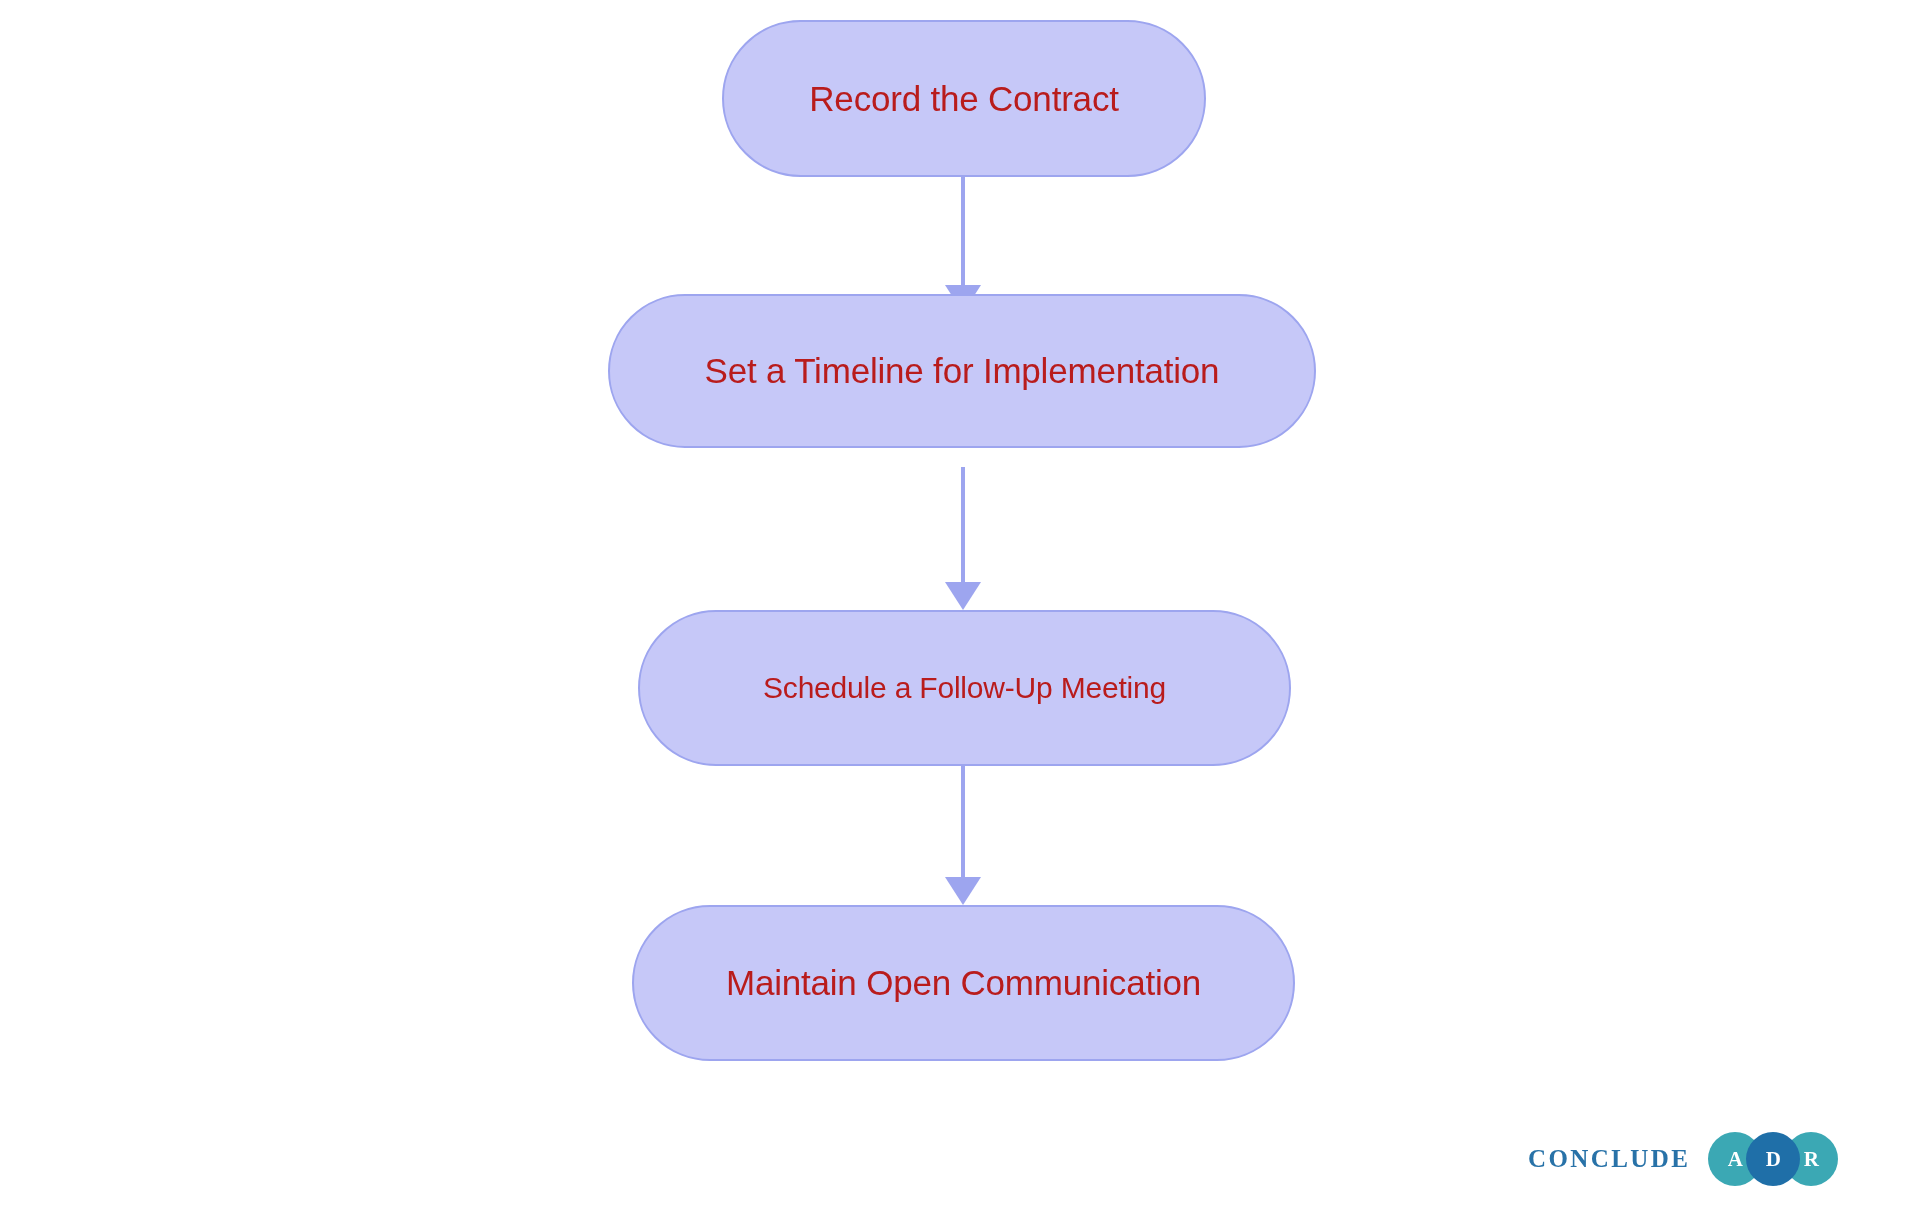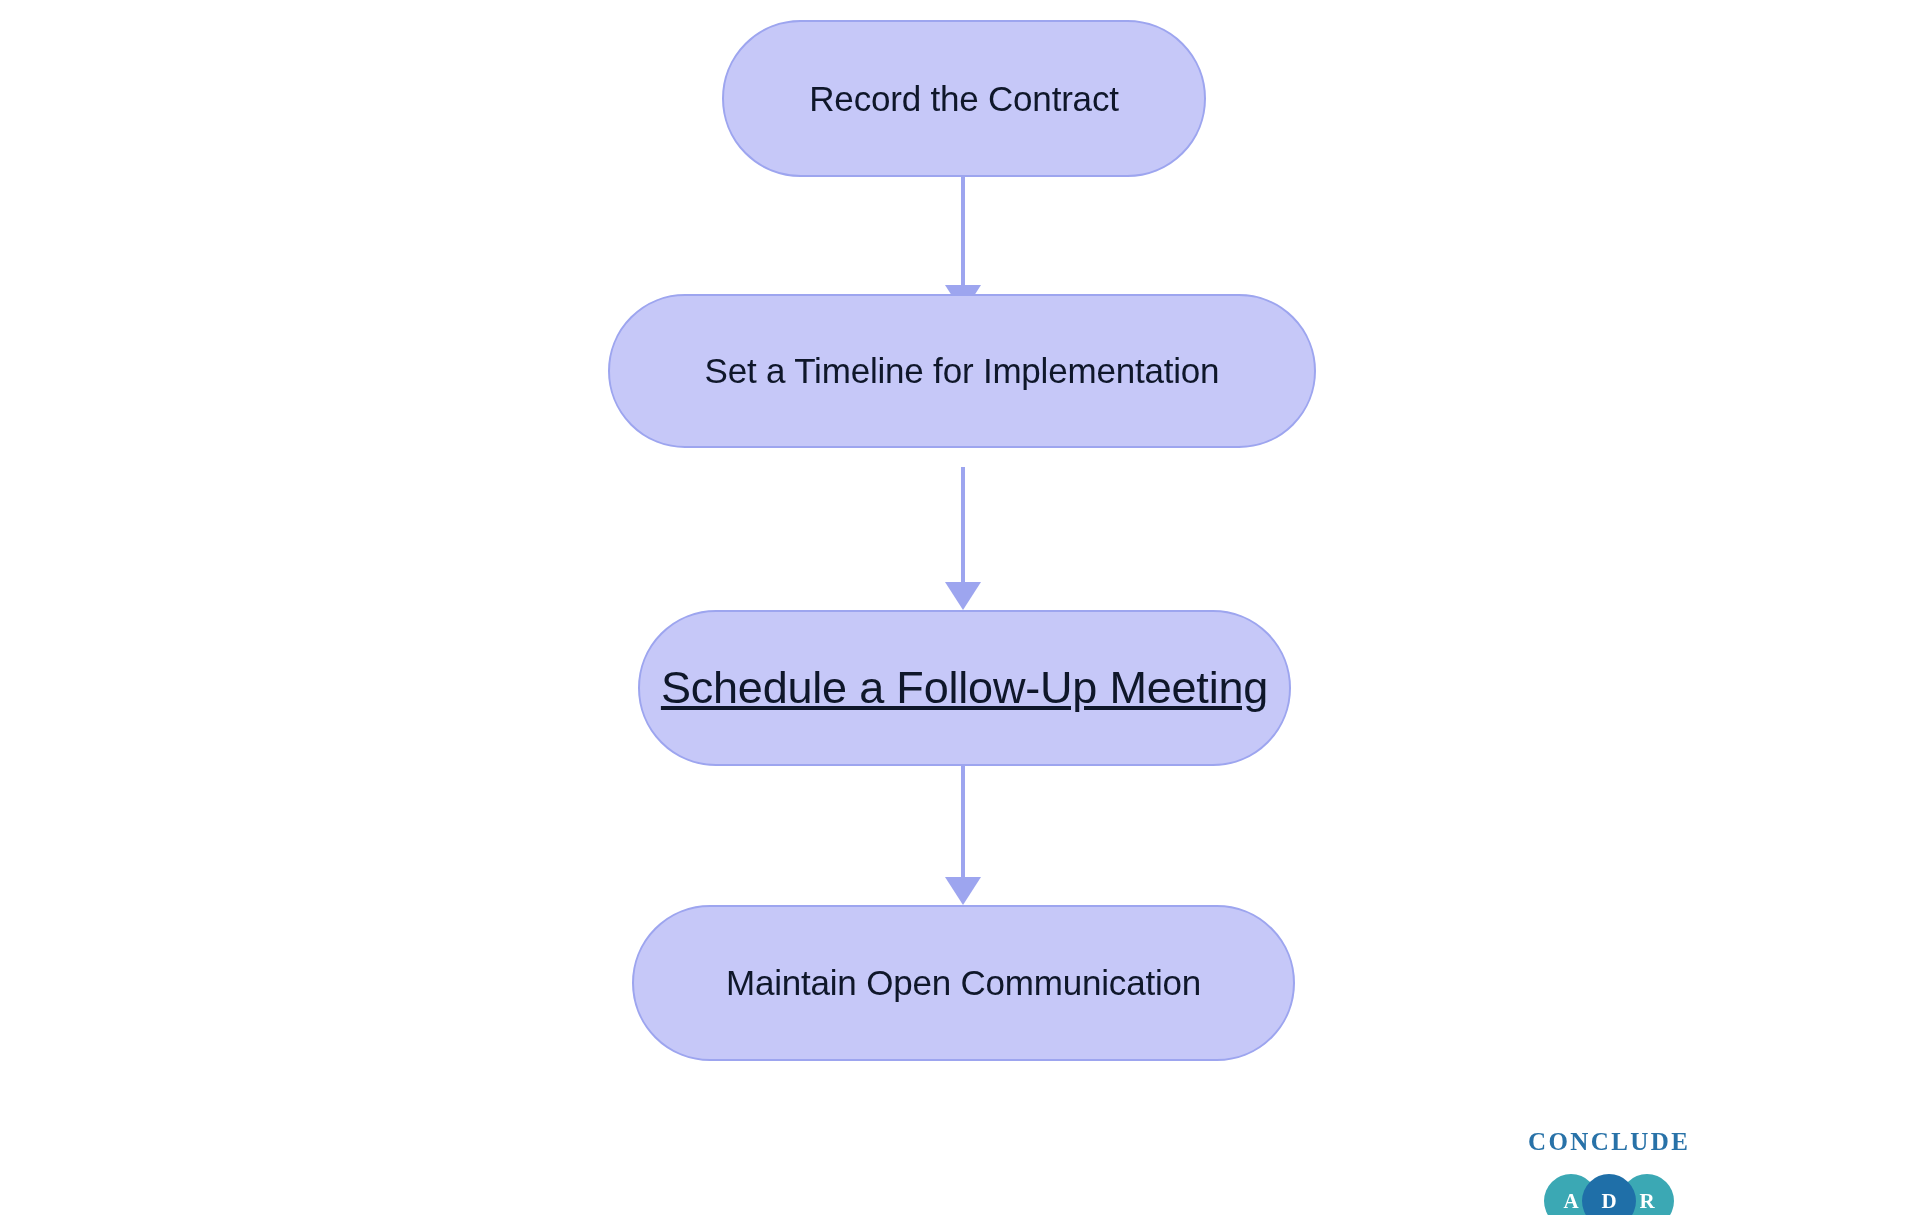--- a/index.html
+++ b/index.html
@@ -40,47 +40,46 @@
     box-sizing: border-box;
     background: #c6c8f8;
     border: 2px solid #9da5ef;
     border-radius: 9999px;
     display: flex;
     align-items: center;
     justify-content: center;
     text-align: center;
   }
   .flow-node-label {
-    color: #0f172a;
+    color: #b91c1c;
     font-family: "Liberation Sans", sans-serif;
     font-weight: 400;
     white-space: nowrap;
     letter-spacing: -0.2px;
   }
 
   #node-0 { left: 722px; top: 20px;  width: 484px; height: 157px; }
   #node-1 { left: 608px; top: 294px; width: 708px; height: 154px; }
   #node-2 { left: 638px; top: 610px; width: 653px; height: 156px; }
   #node-3 { left: 632px; top: 905px; width: 663px; height: 156px; }
 
   #node-0 .flow-node-label { font-size: 35px; }
   #node-1 .flow-node-label { font-size: 35px; }
-  #node-2 .flow-node-label { font-size: 45px; text-decoration: underline; }
+  #node-2 .flow-node-label { font-size: 30px; }
   #node-3 .flow-node-label { font-size: 35px; }
 
   
   #brand-logo {
     position: absolute;
     left: 1528px;
     top: 1128px;
     height: 62px;
     display: flex;
     align-items: center;
     gap: 18px;
-    flex-direction: column;
   }
   #brand-wordmark {
     color: #2872a8;
     font-family: "Liberation Serif", serif;
     font-weight: 700;
     font-size: 25px;
     letter-spacing: 2.4px;
   }
   #brand-circles {
     position: relative;

